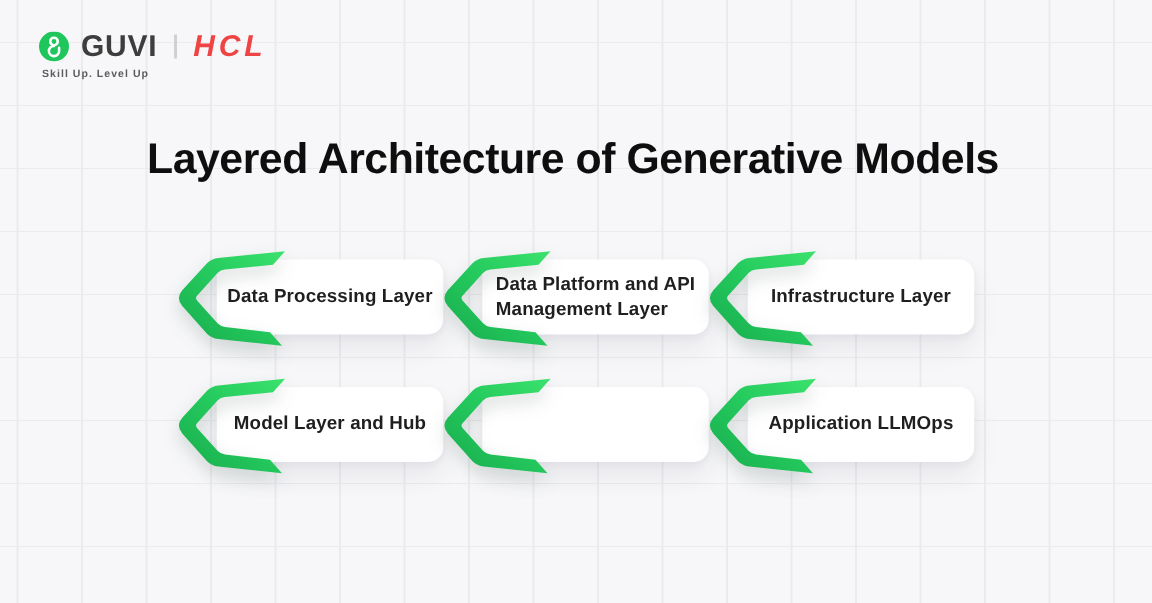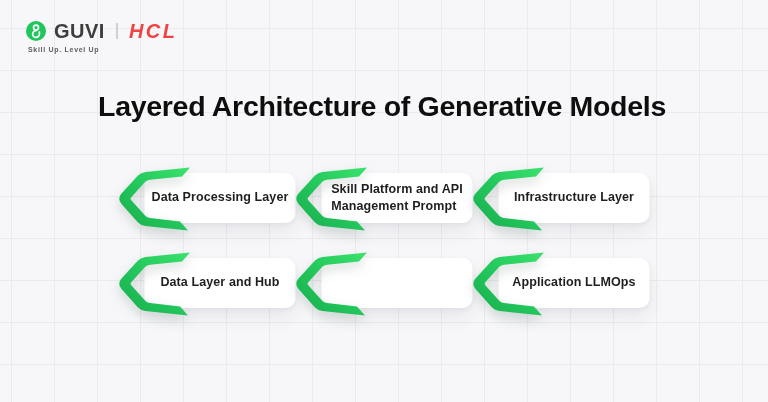--- a/index.html
+++ b/index.html
@@ -116,22 +116,22 @@
       </div>
     </div>
 
     <div class="unit">
       <div class="layer-box"></div>
       <svg class="chev" viewBox="0 0 72 64">
         <path fill="url(#chevGrad)" d="M 71.5 0.5 L 27 5 Q 22.5 5.5 19.5 8.5 L 3 26.5 Q -1.5 31.7 3 37 L 19.5 55.5 Q 22.5 58.5 27 59 L 69.5 63.5 L 61.5 54.5 L 31.5 51 Q 28.5 50.6 26.5 48.5 L 13 33.5 Q 11.3 31.7 13 30 L 26.5 15 Q 28.5 13 31.5 12.7 L 63.5 9.5 Z"></path>
       </svg>
       <div class="layer-label">
         <div class="lines">
-          <span class="line">Skill Platform and API</span>
-          <span class="line">Management Prompt</span>
+          <span class="line">Data Platform and API</span>
+          <span class="line">Management Layer</span>
         </div>
       </div>
     </div>
 
     <div class="unit">
       <div class="layer-box"></div>
       <svg class="chev" viewBox="0 0 72 64">
         <path fill="url(#chevGrad)" d="M 71.5 0.5 L 27 5 Q 22.5 5.5 19.5 8.5 L 3 26.5 Q -1.5 31.7 3 37 L 19.5 55.5 Q 22.5 58.5 27 59 L 69.5 63.5 L 61.5 54.5 L 31.5 51 Q 28.5 50.6 26.5 48.5 L 13 33.5 Q 11.3 31.7 13 30 L 26.5 15 Q 28.5 13 31.5 12.7 L 63.5 9.5 Z"></path>
       </svg>
       <div class="layer-label">
@@ -146,21 +146,21 @@
 
   <div class="diagram-row">
 
     <div class="unit">
       <div class="layer-box"></div>
       <svg class="chev" viewBox="0 0 72 64">
         <path fill="url(#chevGrad)" d="M 71.5 0.5 L 27 5 Q 22.5 5.5 19.5 8.5 L 3 26.5 Q -1.5 31.7 3 37 L 19.5 55.5 Q 22.5 58.5 27 59 L 69.5 63.5 L 61.5 54.5 L 31.5 51 Q 28.5 50.6 26.5 48.5 L 13 33.5 Q 11.3 31.7 13 30 L 26.5 15 Q 28.5 13 31.5 12.7 L 63.5 9.5 Z"></path>
       </svg>
       <div class="layer-label">
         <div class="lines">
-          <span class="line">Data Layer and Hub</span>
+          <span class="line">Model Layer and Hub</span>
           <span class="line"></span>
         </div>
       </div>
     </div>
 
     <div class="unit">
       <div class="layer-box"></div>
       <svg class="chev" viewBox="0 0 72 64">
         <path fill="url(#chevGrad)" d="M 71.5 0.5 L 27 5 Q 22.5 5.5 19.5 8.5 L 3 26.5 Q -1.5 31.7 3 37 L 19.5 55.5 Q 22.5 58.5 27 59 L 69.5 63.5 L 61.5 54.5 L 31.5 51 Q 28.5 50.6 26.5 48.5 L 13 33.5 Q 11.3 31.7 13 30 L 26.5 15 Q 28.5 13 31.5 12.7 L 63.5 9.5 Z"></path>
       </svg>

